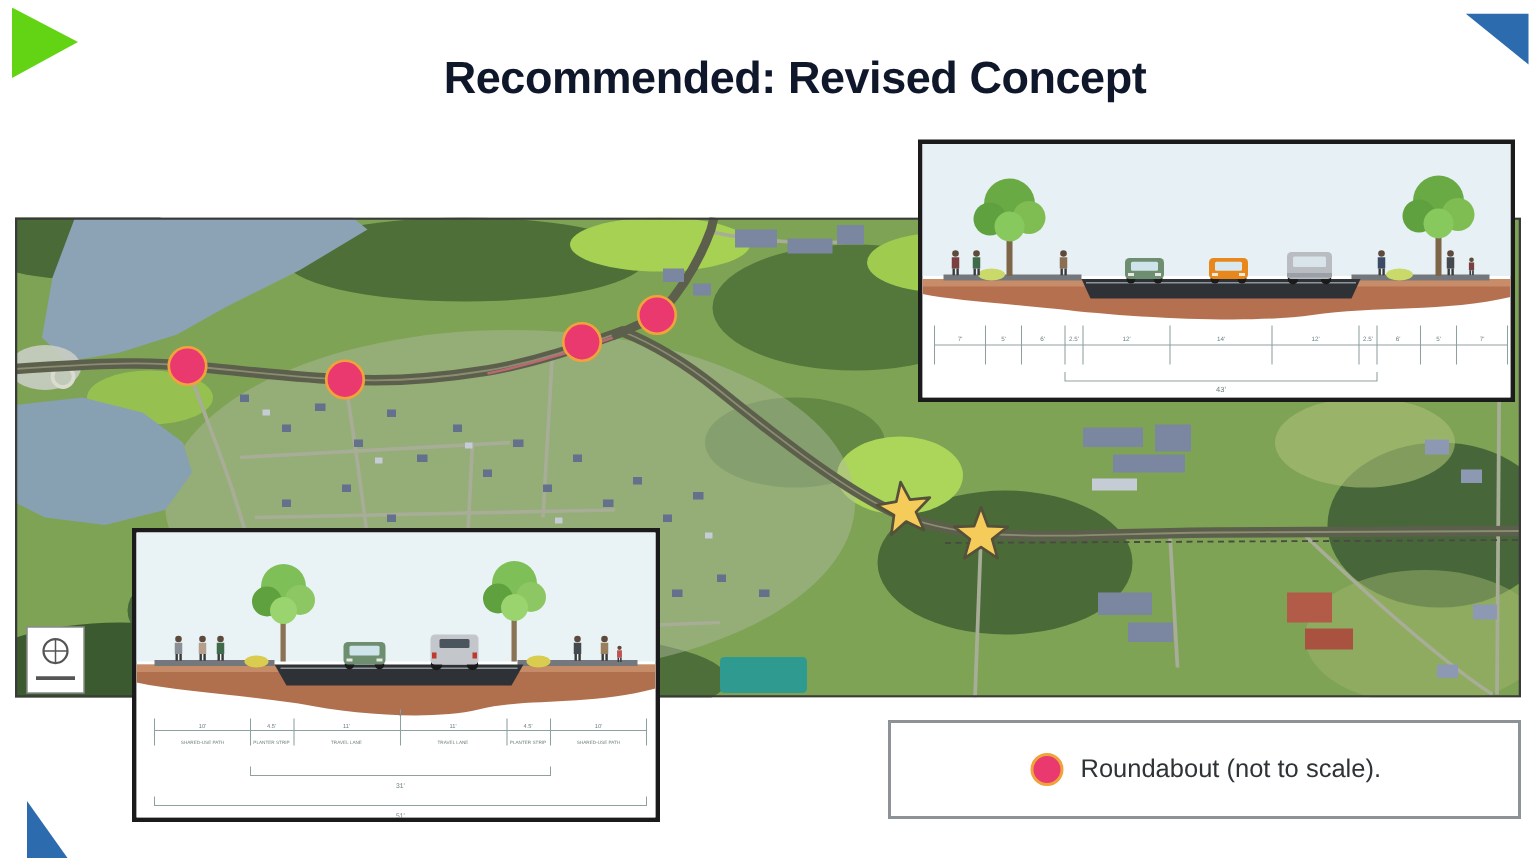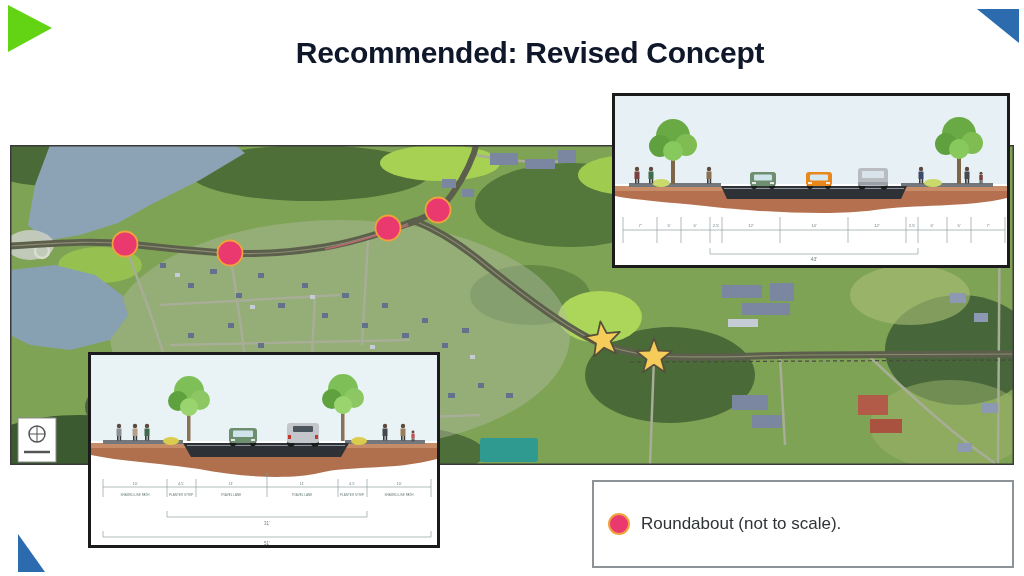--- a/index.html
+++ b/index.html
@@ -12,23 +12,23 @@
     left:0;top:36px;width:100%;text-align:center;
     font-size:30px;font-weight:700;letter-spacing:-0.3px;color:#0f172a;margin-left:18px;
   }
   .map-wrap{left:10px;top:145px;width:1004px;height:320px;}
   .panel{
     background:#ffffff;border:3px solid #1b1b1b;box-sizing:border-box;
   }
   .panel-top{left:612px;top:93px;width:398px;height:175px;}
   .panel-bottom{left:88px;top:352px;width:352px;height:196px;}
   .legend{
-    left:592px;top:480px;width:422px;height:88px;background:#ffffff;
+    left:592px;top:480px;width:422px;height:66px;background:#ffffff;
     border:2px solid #8d9296;box-sizing:border-box;
-    display:flex;flex-direction:column;justify-content:center;gap:6px;
+    display:flex;flex-direction:row;justify-content:center;gap:6px;
     padding:6px 12px;
   }
   .legend-row{display:flex;align-items:center;gap:9px;}
   .legend-label{font-size:17px;color:#2e3336;white-space:nowrap;}
   svg{display:block;}
   .dimtext{fill:#6f8080;}
 </style>
 </head>
 <body>
 

